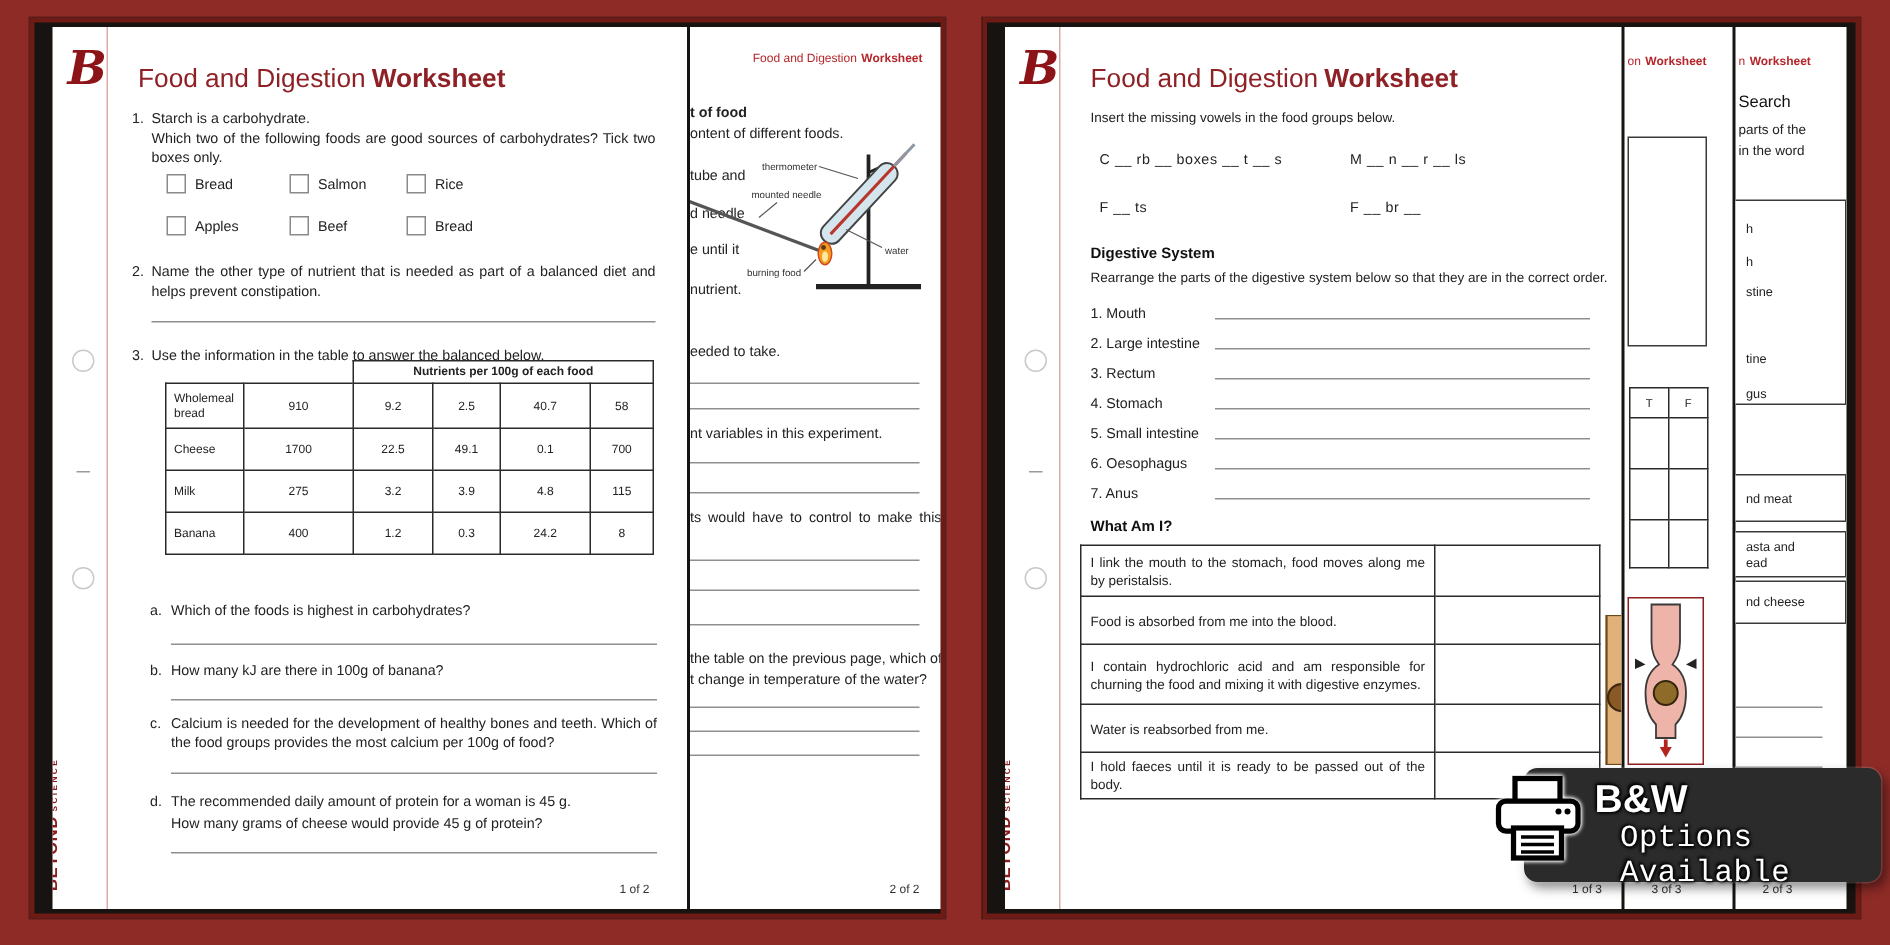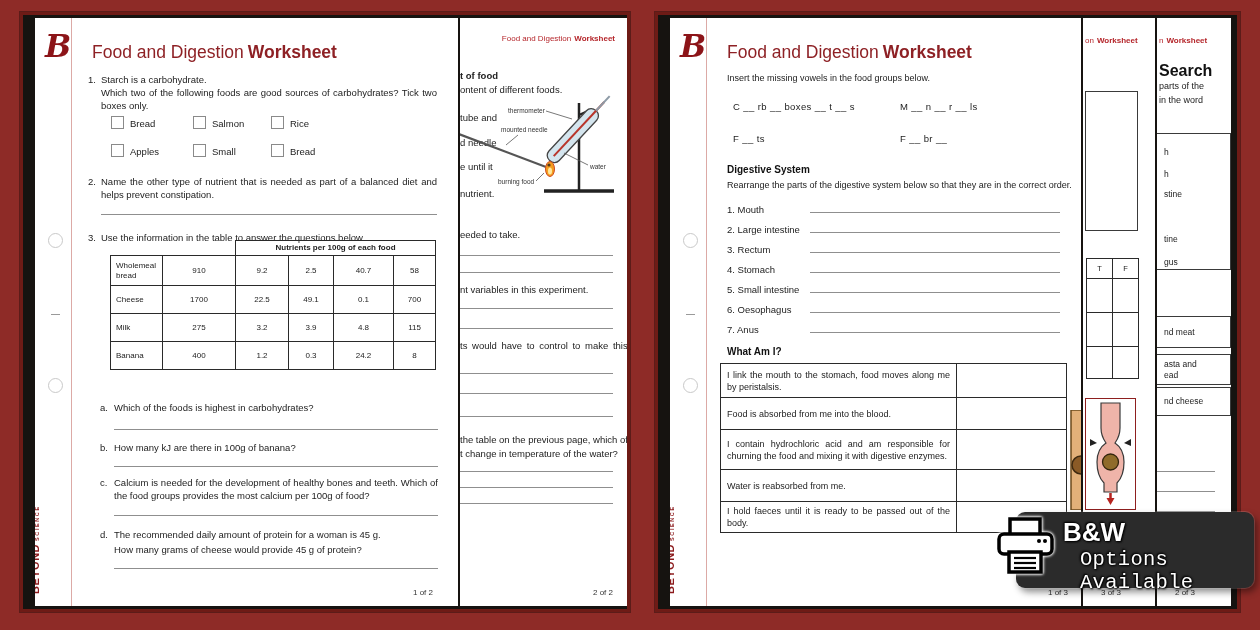--- a/index.html
+++ b/index.html
@@ -68,30 +68,30 @@
 
     <span class="abs cb" style="left:76px;top:98px"></span>
     <div class="abs t" style="left:95px;top:99px">Bread</div>
     <span class="abs cb" style="left:158px;top:98px"></span>
     <div class="abs t" style="left:177px;top:99px">Salmon</div>
     <span class="abs cb" style="left:236px;top:98px"></span>
     <div class="abs t" style="left:255px;top:99px">Rice</div>
     <span class="abs cb" style="left:76px;top:126px"></span>
     <div class="abs t" style="left:95px;top:127px">Apples</div>
     <span class="abs cb" style="left:158px;top:126px"></span>
-    <div class="abs t" style="left:177px;top:127px">Small</div>
+    <div class="abs t" style="left:177px;top:127px">Beef</div>
     <span class="abs cb" style="left:236px;top:126px"></span>
     <div class="abs t" style="left:255px;top:127px">Bread</div>
 
     <div class="abs t" style="left:53px;top:157px">2.</div>
     <div class="abs t just" style="left:66px;top:157px;width:336px">Name the other type of nutrient that is needed as part of a balanced diet and helps prevent constipation.</div>
     <div class="abs line" style="left:66px;top:196px;width:336px"></div>
 
     <div class="abs t" style="left:53px;top:213px">3.</div>
-    <div class="abs t" style="left:66px;top:213px">Use the information in the table to answer the questions below.</div>
+    <div class="abs t" style="left:66px;top:213px">Use the information in the table to answer the balanced below.</div>
 
     <table class="nutri abs" style="left:75px;top:222px;width:325px">
       <colgroup>
           <col style="width:52px">
           <col style="width:73px">
           <col style="width:53px">
           <col style="width:45px">
           <col style="width:60px">
           <col style="width:42px">
         </colgroup>
@@ -326,21 +326,21 @@
         <polygon points="19.5,98 27.5,98 23.5,105" fill="#b5231f"></polygon>
       </svg>
     </div>
     <div class="abs pagenum" style="left:18px;top:570px">3 of 3</div>
   </div>
 
   <div class="page" style="left:499px;top:3px;width:74px;height:588px">
     <div class="abs smallhead" style="left:2px;top:18px">
       <span>n</span><b>Worksheet</b>
     </div>
-    <div class="abs" style="left:2px;top:44px;font-weight:bold;font-size:16px;color:#111">Search</div>
+    <div class="abs" style="left:2px;top:44px;font-weight:normal;font-size:11px;color:#111">Search</div>
     <div class="abs t frag" style="left:2px;top:62px;font-size:9px">parts of the</div>
     <div class="abs t frag" style="left:2px;top:76px;font-size:9px">in the word</div>
 
     <div class="abs fragbox" style="left:-2px;top:115px;width:76px;height:137px;position:absolute">
       <div class="abs t frag" style="left:8px;top:12px;font-size:8.5px">h</div>
       <div class="abs t frag" style="left:8px;top:34px;font-size:8.5px">h</div>
       <div class="abs t frag" style="left:8px;top:54px;font-size:8.5px">stine</div>
       <div class="abs t frag" style="left:8px;top:99px;font-size:8.5px">tine</div>
       <div class="abs t frag" style="left:8px;top:122px;font-size:8.5px">gus</div>
     </div>

